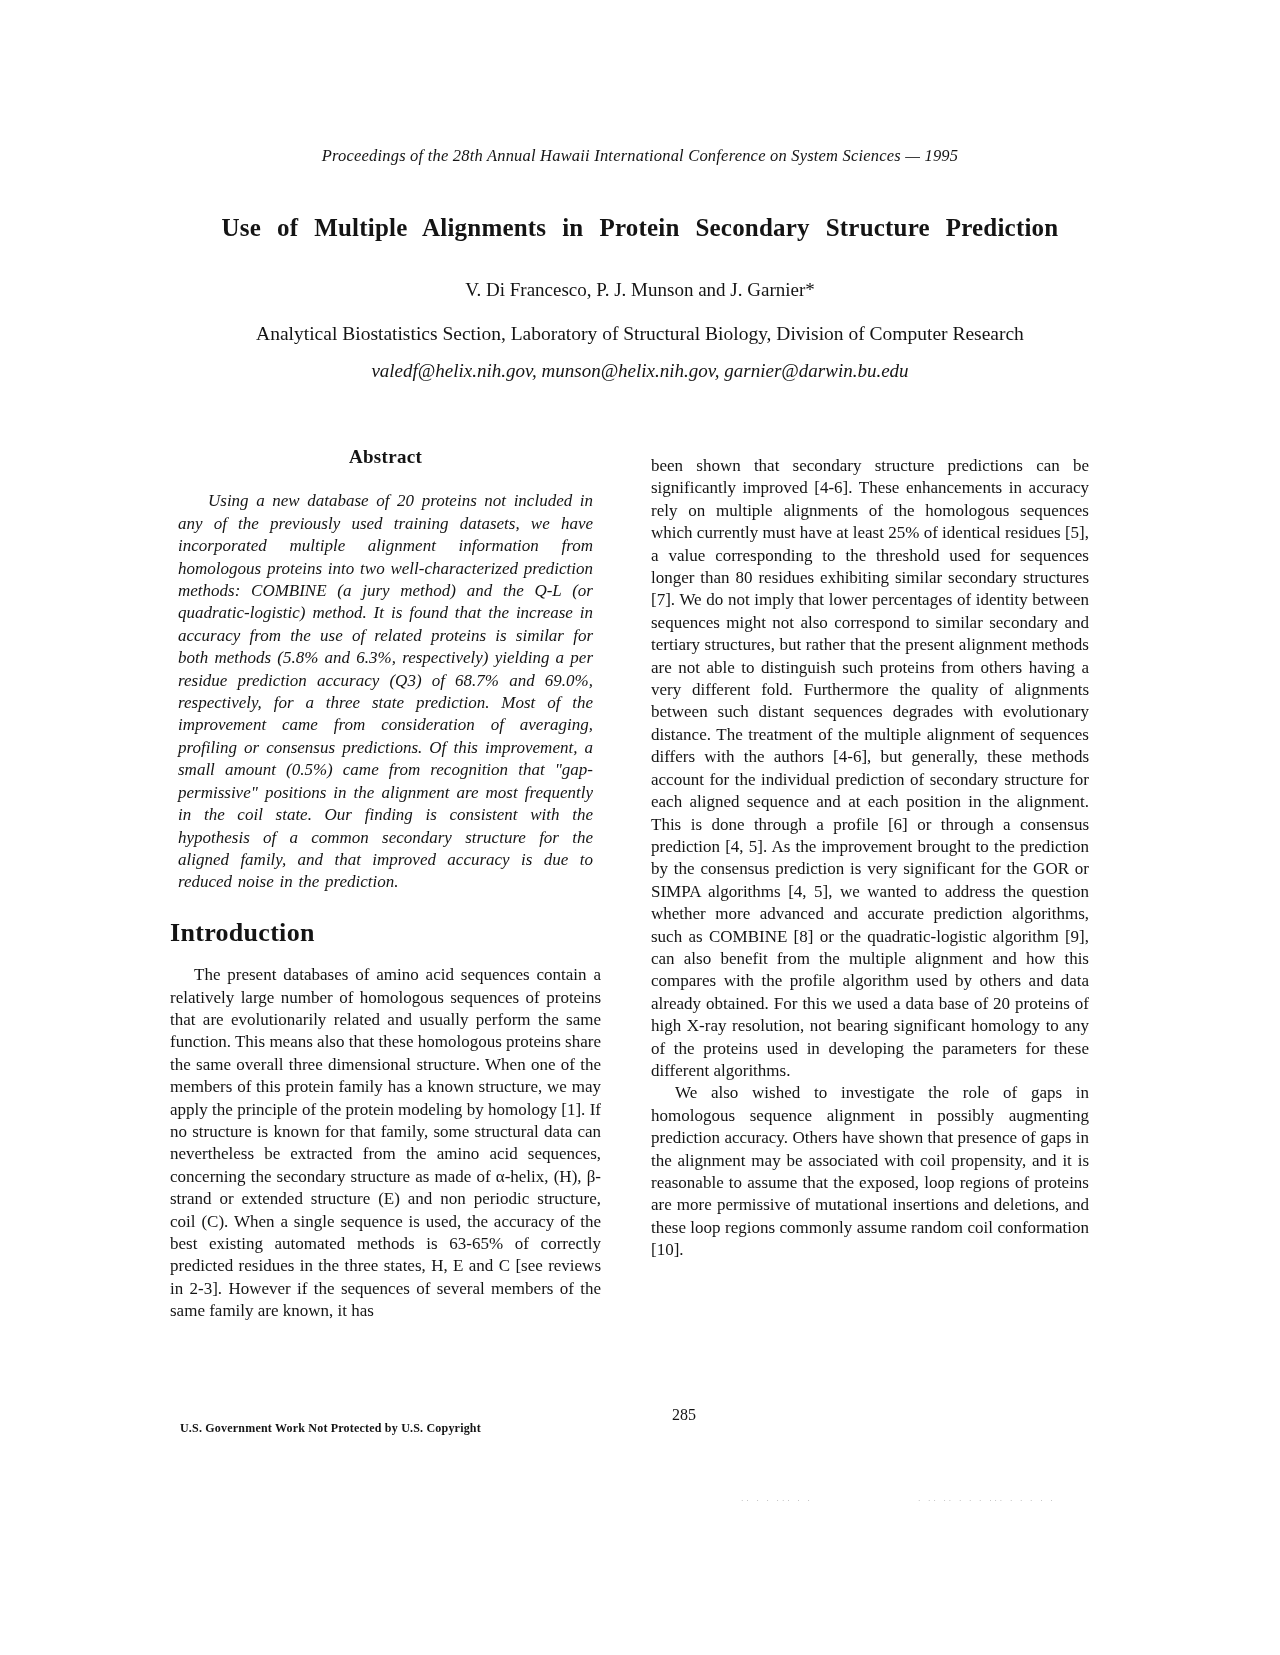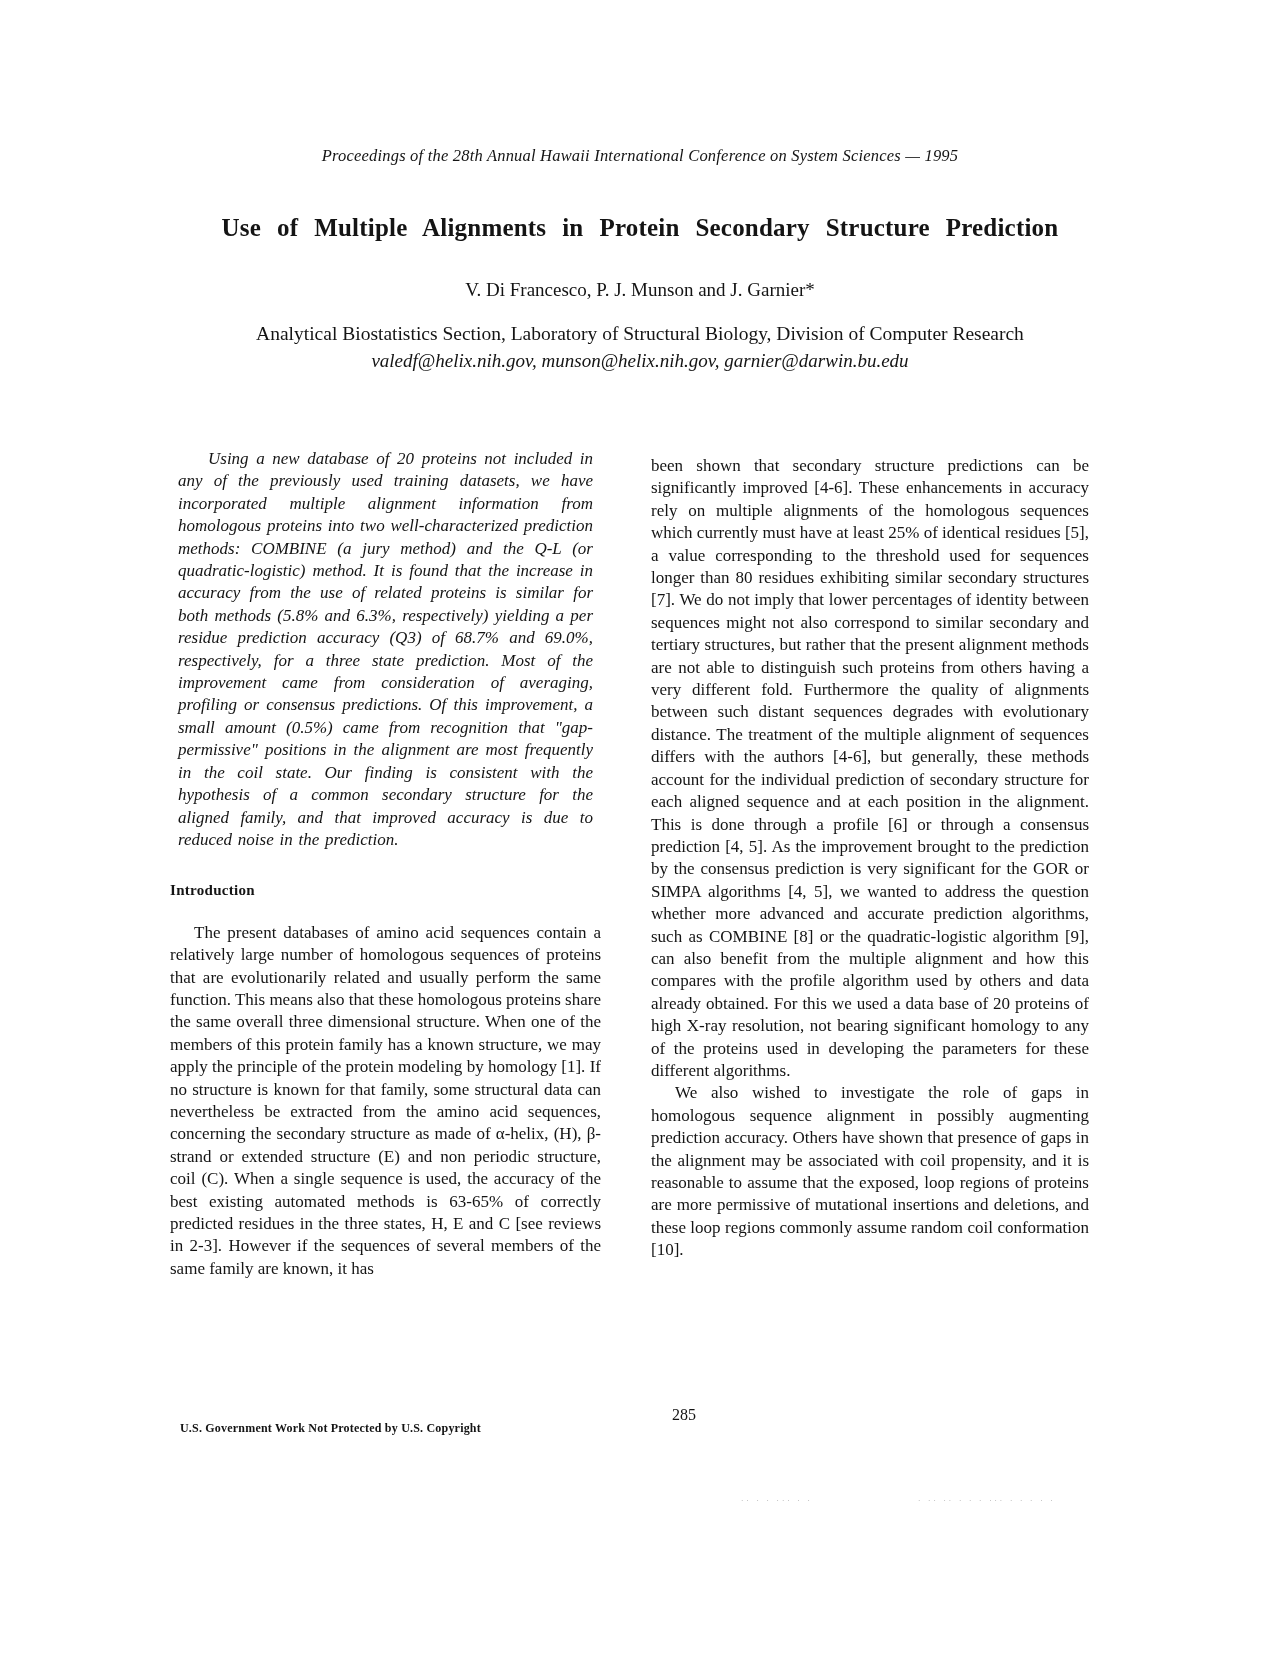--- a/index.html
+++ b/index.html
@@ -51,21 +51,21 @@
     top: 321px;
     left: 0;
     width: 100%;
     text-align: center;
     font-size: 19.5px;
     line-height: 26px;
   }
   .emails {
     font-style: italic;
     font-size: 19px;
-    margin-top: 1px;
+    margin-top: 11px;
   }
   .col {
     position: absolute;
     font-size: 17px;
     line-height: 22.4px;
     text-align: justify;
   }
   .col-left  { top: 440px; left: 170px; width: 431px; }
   .col-right { top: 455px; left: 651px; width: 438px; }
   .abstract-heading {
@@ -77,21 +77,21 @@
   }
   .abstract-body {
     margin: 8px;
     font-style: italic;
     text-indent: 30px;
     word-spacing: 1.5px;
   }
   .intro-heading {
     margin: 28px 0 20px 0;
     text-align: left;
-    font-size: 15px;
+    font-size: 26px;
     font-weight: bold;
     letter-spacing: 0.3px;
   }
   .body-par {
     margin: 0;
   }
   .body-par.indent {
     text-indent: 24px;
   }
   .body-par + .body-par.indent {
@@ -134,20 +134,21 @@
   <h1 class="title">Use of Multiple Alignments in Protein Secondary Structure Prediction</h1>
 
   <div class="authors">V. Di Francesco, P. J. Munson and J. Garnier*</div>
 
   <div class="affiliation">
     <div>Analytical Biostatistics Section, Laboratory of Structural Biology, Division of Computer Research</div>
     <div class="emails">valedf@helix.nih.gov, munson@helix.nih.gov, garnier@darwin.bu.edu</div>
   </div>
 
   <div class="col col-left">
+    <h2 class="abstract-heading">Abstract</h2>
     <p class="abstract-body">Using a new database of 20 proteins not included in any of the previously used training datasets, we have incorporated multiple alignment information from homologous proteins into two well-characterized prediction methods: COMBINE (a jury method) and the Q-L (or quadratic-logistic) method. It is found that the increase in accuracy from the use of related proteins is similar for both methods (5.8% and 6.3%, respectively) yielding a per residue prediction accuracy (Q3) of 68.7% and 69.0%, respectively, for a three state prediction. Most of the improvement came from consideration of averaging, profiling or consensus predictions. Of this improvement, a small amount (0.5%) came from recognition that "gap-permissive" positions in the alignment are most frequently in the coil state. Our finding is consistent with the hypothesis of a common secondary structure for the aligned family, and that improved accuracy is due to reduced noise in the prediction.</p>
     <h2 class="intro-heading">Introduction</h2>
     <p class="body-par indent">The present databases of amino acid sequences contain a relatively large number of homologous sequences of proteins that are evolutionarily related and usually perform the same function.  This means also that these homologous proteins share the same overall three dimensional structure.  When one of the members of this protein family has a known structure, we may apply the principle of the protein modeling by homology [1].  If no structure is known for that family, some structural data can nevertheless be extracted from the amino acid sequences, concerning the secondary structure as made of α-helix, (H), β-strand or extended structure (E) and non periodic structure, coil (C).  When a single sequence is used, the accuracy of the best existing automated methods is 63-65% of correctly predicted residues in the three states, H, E and C [see reviews in 2-3].  However if the sequences of several members of the same family are known, it has</p>
   </div>
 
   <div class="col col-right">
     <p class="body-par">been shown that secondary structure predictions can be significantly improved [4-6].  These enhancements in accuracy rely on multiple alignments of the homologous sequences which currently must have at least 25% of identical residues [5], a value corresponding to the threshold used for sequences longer than 80 residues exhibiting similar secondary structures [7].  We do not imply that lower percentages of identity between sequences might not also correspond to similar secondary and tertiary structures, but rather that the present alignment methods are not able to distinguish such proteins from others having a very different fold.  Furthermore the quality of alignments between such distant sequences degrades with evolutionary distance.  The treatment of the multiple alignment of sequences differs with the authors [4-6], but generally, these methods account for the individual prediction of secondary structure for each aligned sequence and at each position in the alignment.  This is done through a profile [6] or through a consensus prediction [4, 5].  As the improvement brought to the prediction by the consensus prediction is very significant for the GOR or SIMPA algorithms [4, 5], we wanted to address the question whether more advanced and accurate prediction algorithms, such as COMBINE [8] or the quadratic-logistic algorithm [9], can also benefit from the multiple alignment and how this compares with the profile algorithm used by others and data already obtained.  For this we used a data base of 20 proteins of high X-ray resolution, not bearing significant homology to any of the proteins used in developing the parameters for these different algorithms.</p>
     <p class="body-par indent">We also wished to investigate the role of gaps in homologous sequence alignment in possibly augmenting prediction accuracy.  Others have shown that presence of gaps in the alignment may be associated with coil propensity, and it is reasonable to assume that the exposed, loop regions of proteins are more permissive of mutational insertions and deletions, and these loop regions commonly assume random coil conformation [10].</p>
   </div>
 

